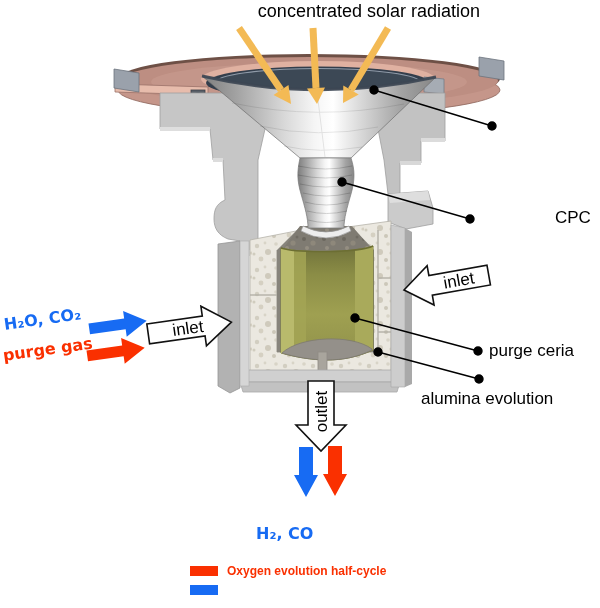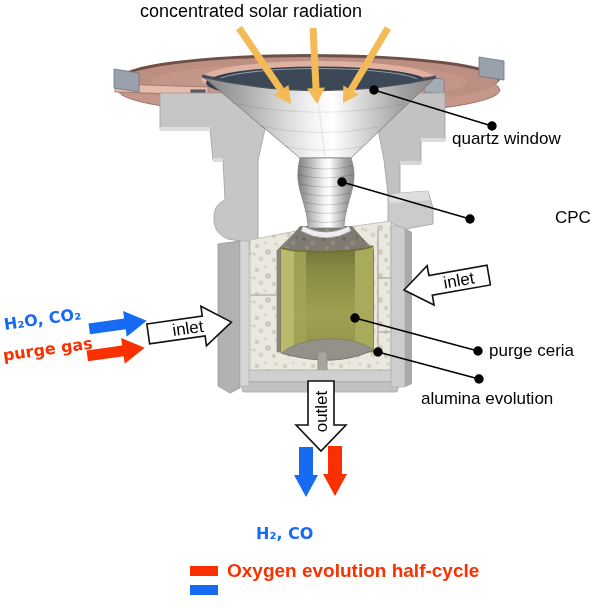--- a/index.html
+++ b/index.html
@@ -1,40 +1,40 @@
 <!DOCTYPE html>
 <html><head>
 <meta charset="utf-8">
 <style>
   html,body{margin:0;padding:0;background:#ffffff;}
   #stage{position:relative;width:600px;height:608px;background:#ffffff;overflow:hidden;
          font-family:"Liberation Sans","DejaVu Sans",sans-serif;}
   #art{position:absolute;left:0;top:0;width:600px;height:608px;}
   .lbl{position:absolute;color:#000;font-size:17px;line-height:1.1;white-space:nowrap;}
-  .title{left:140px;top:2px;width:340px;text-align:left;font-size:18px;}
+  .title{left:140px;top:2px;width:340px;text-align:right;font-size:18px;}
   .qw{left:452px;top:130px;}
   .cpc{left:507px;top:209px;margin-left:48px;}
   .ceria{left:489px;top:342px;}
   .alum{left:421px;top:390px;}
   .inletL{left:157px;top:320px;width:62px;text-align:center;transform:rotate(-8deg);}
   .inletR{left:428px;top:272px;width:62px;text-align:center;transform:rotate(-10deg);}
   .outlet{left:291px;top:403px;width:60px;height:17px;text-align:center;transform:rotate(-90deg);}
   .stream{font-family:"DejaVu Sans","Liberation Sans",sans-serif;font-weight:bold;font-size:16px;}
   .blue{color:#176bf3;}
   .red{color:#fa3000;}
   .h2oco2{left:4px;top:316px;transform:rotate(-8deg);transform-origin:left center;}
   .purge{left:3px;top:347px;transform:rotate(-8deg);transform-origin:left center;}
   .h2co{left:256px;top:525px;}
   .o2purge{left:331px;top:500px;}
   .legend{position:absolute;left:190px;top:561px;}
   .legrow{display:flex;align-items:center;height:19px;}
   .swatch{width:28px;height:10px;margin-right:9px;}
   .sw-red{background:#fa3000;}
   .sw-blue{background:#176bf3;}
-  .legtxt{font-weight:bold;font-size:19px;white-space:nowrap;}
+  .legtxt{font-weight:bold;font-size:12px;white-space:nowrap;}
 </style>
 </head>
 <body>
 
 <div id="stage">
 
 <svg id="art" viewBox="0 0 600 608">
   <defs>
     <linearGradient id="coneGrad" x1="0" y1="0" x2="1" y2="0">
       <stop offset="0" stop-color="#7e7e7e"></stop>
@@ -209,21 +209,20 @@
     </g>
     <g>
       <line x1="378" y1="352" x2="479" y2="379"></line>
           <circle cx="378" cy="352" r="4"></circle>
           <circle cx="479" cy="379" r="4"></circle>
     </g>
   </g>
 </svg>
 
 <div class="lbl title">concentrated solar radiation</div>
-<div class="lbl qw">quartz window</div>
 <div class="lbl cpc">CPC</div>
 <div class="lbl ceria">purge ceria</div>
 <div class="lbl alum">alumina evolution</div>
 
 <div class="lbl inletL">inlet</div>
 <div class="lbl inletR">inlet</div>
 <div class="lbl outlet">outlet</div>
 
 <div class="lbl stream blue h2oco2">H₂O, CO₂</div>
 <div class="lbl stream red purge">purge gas</div>

